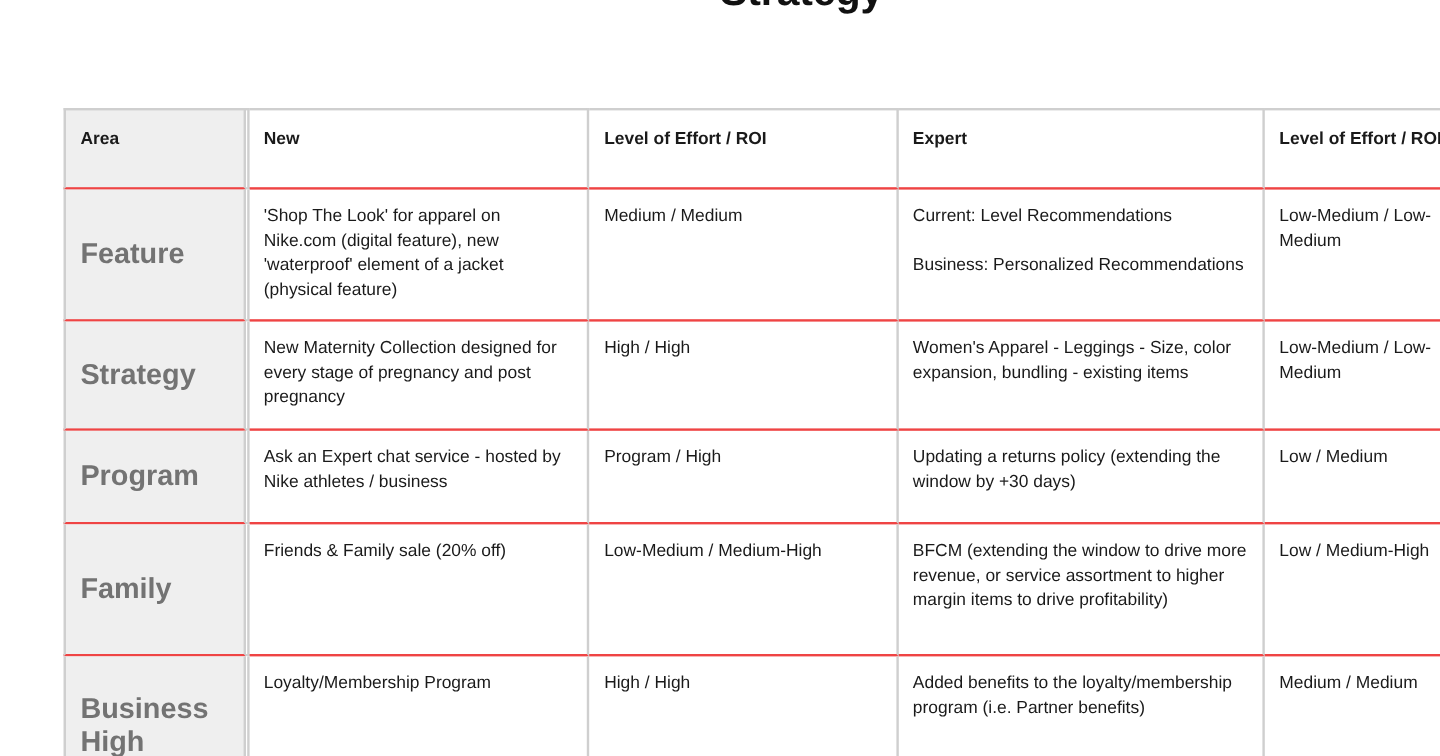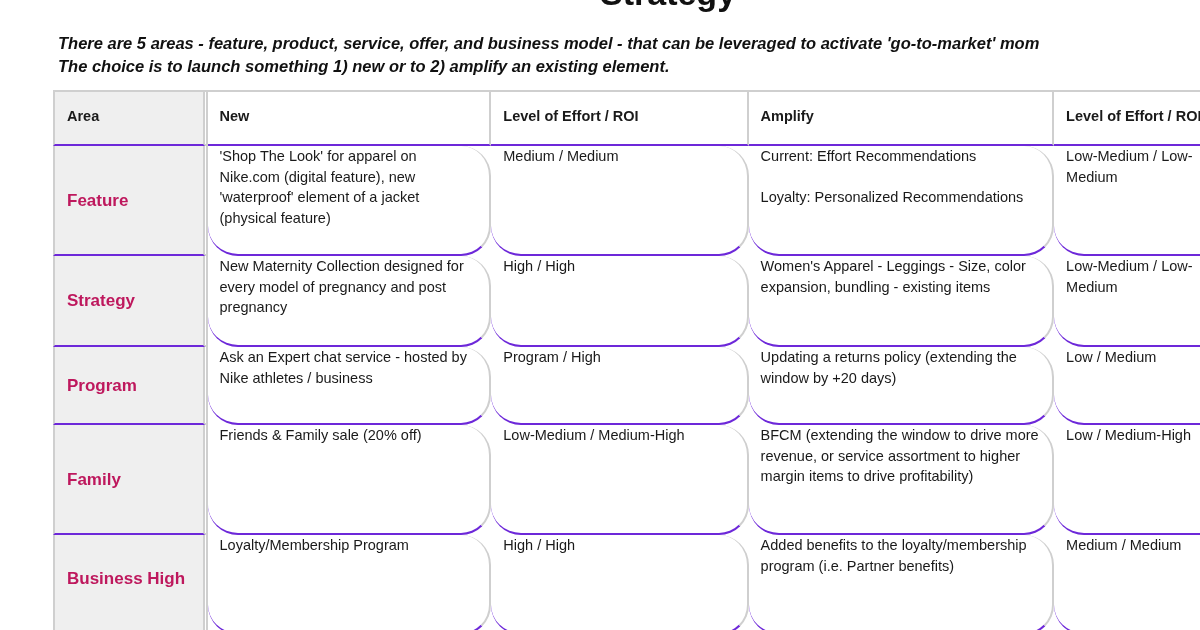--- a/index.html
+++ b/index.html
@@ -46,23 +46,23 @@
     top: 90px;
     width: 1200px;
   }
   table.gtm {
     border-collapse: separate;
     border-spacing: 0;
     table-layout: fixed;
   }
   table.gtm td, table.gtm th {
     border-right: 2px solid #cfcfcf;
-    border-bottom: 2px solid #6d28d9;
+    border-bottom: 2px solid #ef4444;
     vertical-align: top;
-    padding: 0 12px;
+    padding: 12px 12px;
     text-align: left;
     font-weight: normal;
     font-size: 14.5px;
     line-height: 20.5px;
     color: #1a1a1a;
   }
   table.gtm tr:first-child td, table.gtm tr:first-child th {
     border-top: 2px solid #cfcfcf;
   }
   table.gtm td.area, table.gtm th.area {
@@ -83,25 +83,25 @@
     font-size: 14.5px;
     vertical-align: top;
     padding-top: 14px;
     height: 38px;
   }
   table.gtm th.area {
     vertical-align: top;
   }
   .area-label {
     font-weight: bold;
-    font-size: 17px;
+    font-size: 24px;
     line-height: 27px;
-    color: #be185d;
-  }
-  td.cell { padding-top: 12px; border-radius: 30px; }
+    color: #737373;
+  }
+  td.cell { padding-top: 12px; }
   .cell-line { display: block; }
   .para-gap { height: 20px; }
 
   col.c-area { width: 152px; }
   col.c-gap { width: 3px; }
   col.c-new { width: 285px; }
   col.c-lvl1 { width: 259px; }
   col.c-amp { width: 307px; }
   col.c-lvl2 { width: 200px; }
 
@@ -112,80 +112,76 @@
   tr.r-offer { height: 110px; }
   tr.r-bm { height: 100px; }
 </style>
 </head>
 <body>
 
 <div class="page">
 
   <div class="title-fragment">Strategy</div>
 
-  <div class="intro">
-    <div>There are 5 areas - feature, product, service, offer, and business model - that can be leveraged to activate 'go-to-market' mom</div>
-    <div>The choice is to launch something 1) new or to 2) amplify an existing element.</div>
-  </div>
 
   <div class="tbl-wrap">
     <table class="gtm">
       <colgroup>
         <col class="c-area">
         <col class="c-gap">
         <col class="c-new">
         <col class="c-lvl1">
         <col class="c-amp">
         <col class="c-lvl2">
       </colgroup>
 
       <tbody>
           <tr class="r-head">
         <th class="area">Area</th>
         <th class="gap"></th>
         <th>New</th>
         <th>Level of Effort / ROI</th>
-        <th>Amplify</th>
+        <th>Expert</th>
         <th>Level of Effort / ROI</th>
       </tr>
 
       <tr class="r-feature">
         <td class="area">
           <span class="area-label">Feature</span>
         </td>
         <td class="gap"></td>
         <td class="cell">'Shop The Look' for apparel on Nike.com (digital feature), new 'waterproof' element of a jacket (physical feature)</td>
         <td class="cell">Medium / Medium</td>
         <td class="cell">
-          <span class="cell-line">Current: Effort Recommendations</span>
+          <span class="cell-line">Current: Level Recommendations</span>
           <span class="cell-line para-gap"></span>
-          <span class="cell-line">Loyalty: Personalized Recommendations</span>
+          <span class="cell-line">Business: Personalized Recommendations</span>
         </td>
         <td class="cell">Low-Medium / Low-Medium</td>
       </tr>
 
       <tr class="r-product">
         <td class="area">
           <span class="area-label">Strategy</span>
         </td>
         <td class="gap"></td>
-        <td class="cell">New Maternity Collection designed for every model of pregnancy and post pregnancy</td>
+        <td class="cell">New Maternity Collection designed for every stage of pregnancy and post pregnancy</td>
         <td class="cell">High / High</td>
         <td class="cell">Women's Apparel - Leggings - Size, color expansion, bundling - existing items</td>
         <td class="cell">Low-Medium / Low-Medium</td>
       </tr>
 
       <tr class="r-service">
         <td class="area">
           <span class="area-label">Program</span>
         </td>
         <td class="gap"></td>
         <td class="cell">Ask an Expert chat service - hosted by Nike athletes / business</td>
         <td class="cell">Program / High</td>
-        <td class="cell">Updating a returns policy (extending the window by +20 days)</td>
+        <td class="cell">Updating a returns policy (extending the window by +30 days)</td>
         <td class="cell">Low / Medium</td>
       </tr>
 
       <tr class="r-offer">
         <td class="area">
           <span class="area-label">Family</span>
         </td>
         <td class="gap"></td>
         <td class="cell">Friends &amp; Family sale (20% off)</td>
         <td class="cell">Low-Medium / Medium-High</td>

